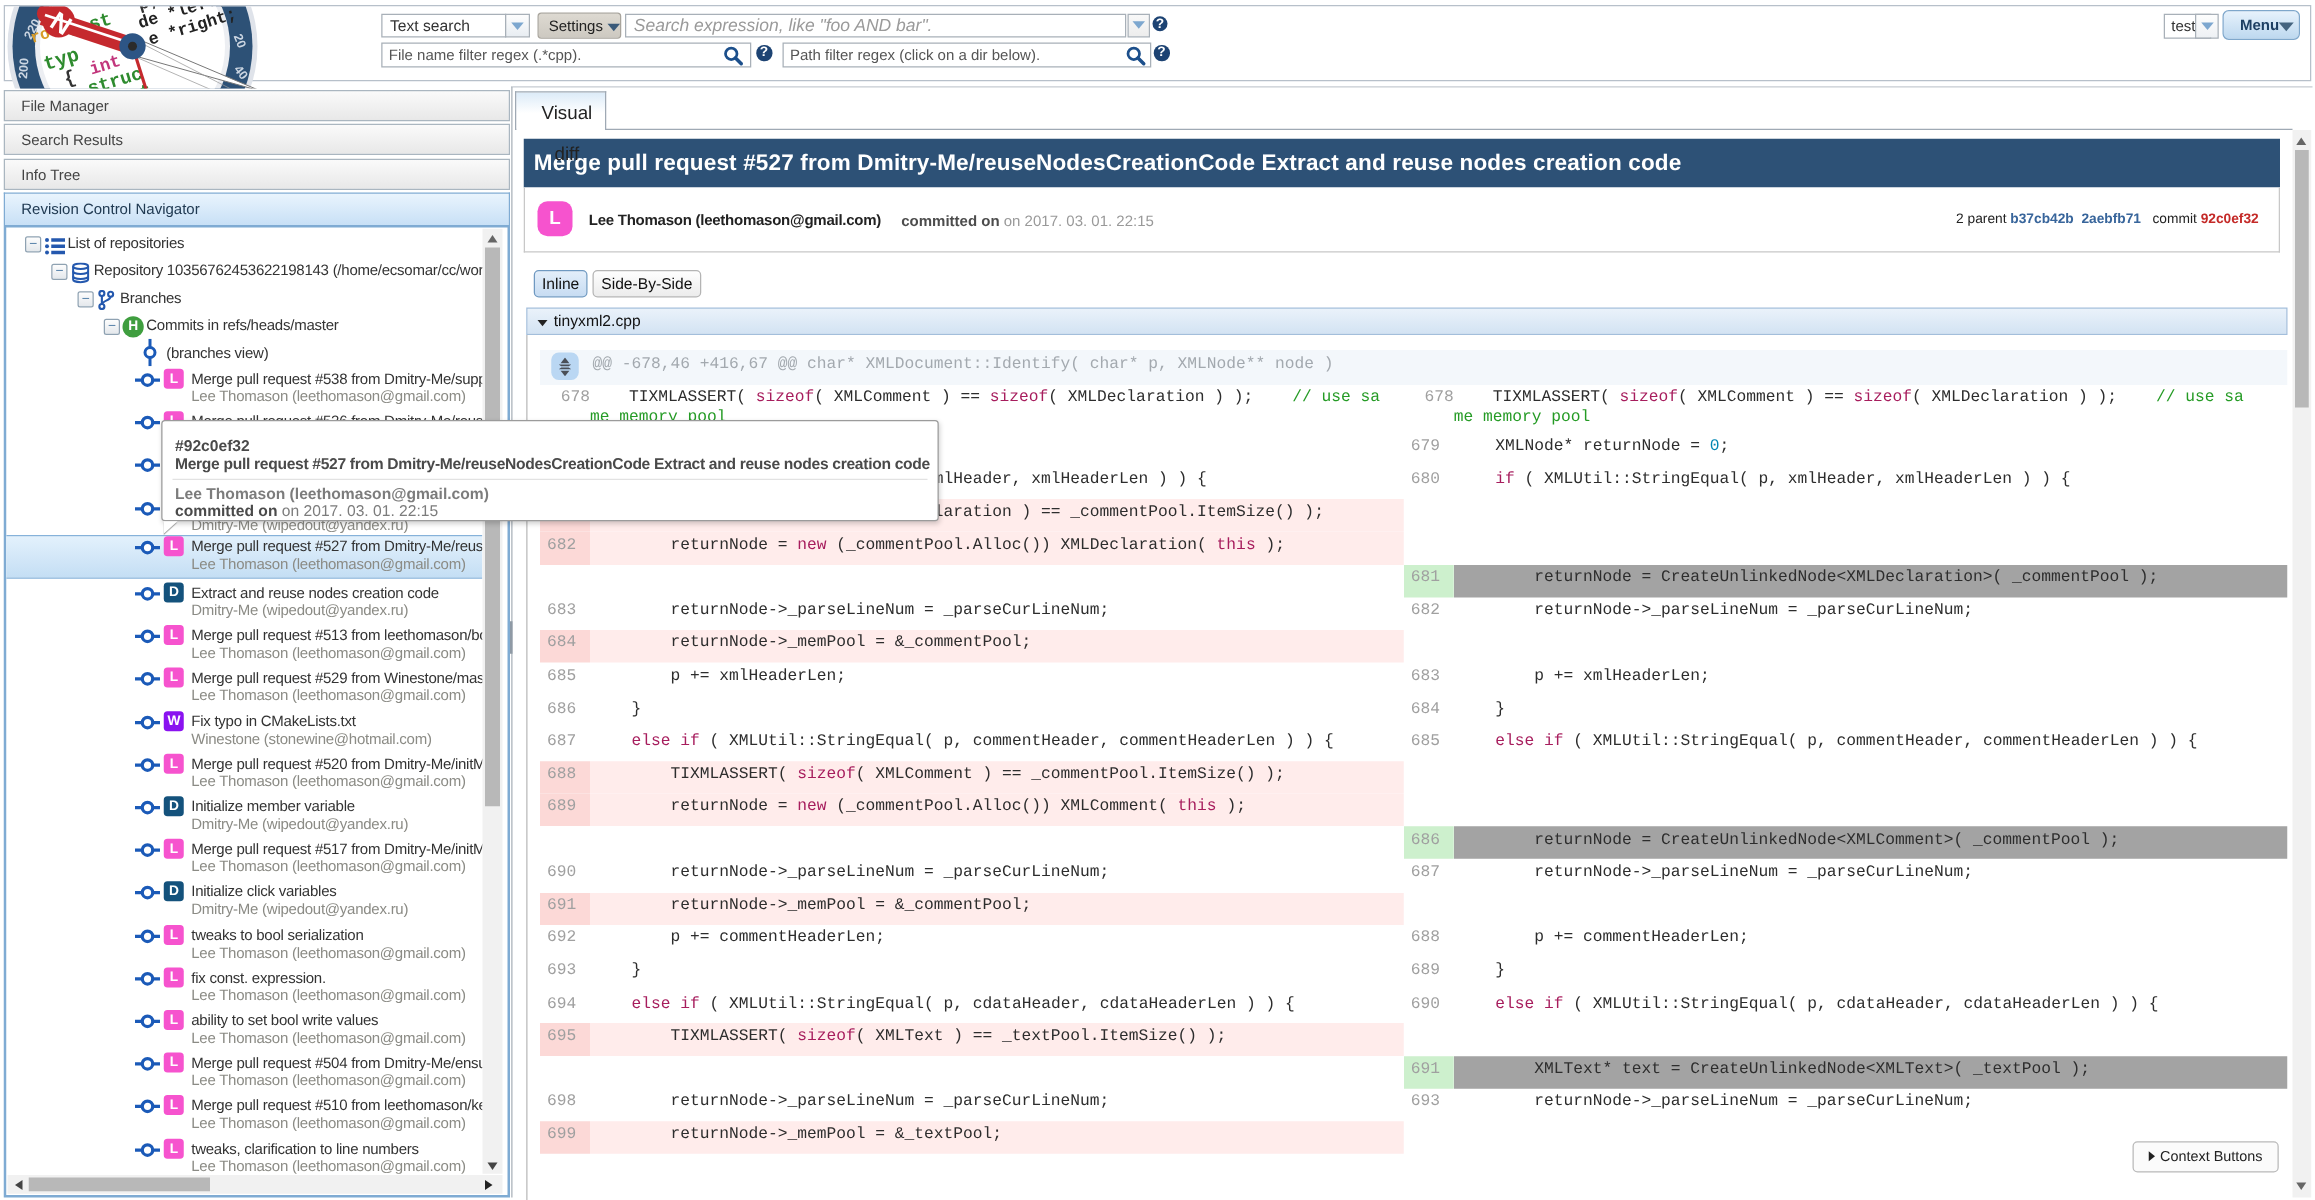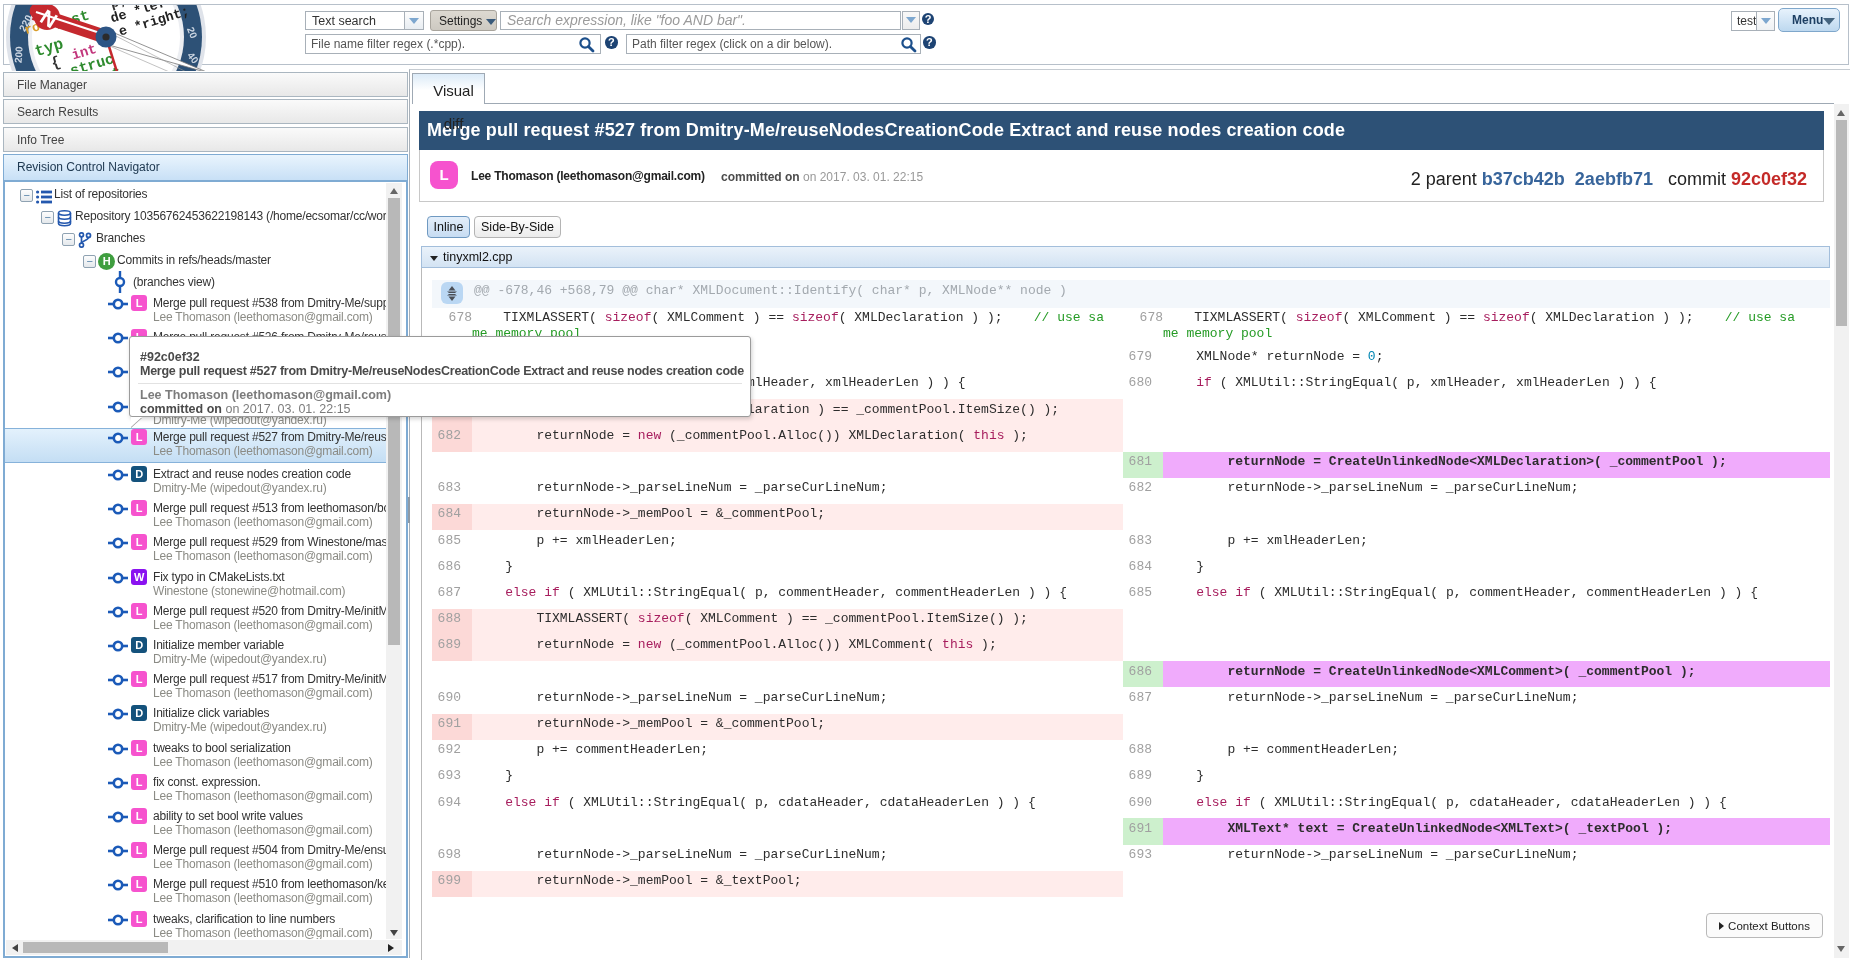--- a/index.html
+++ b/index.html
@@ -62,21 +62,21 @@
   background:#fff; overflow:hidden; }
 #dtable { border-collapse:collapse; table-layout:fixed; width:1398px; margin-left:10px; margin-top:12px;
   font-family:"Liberation Mono", monospace; font-size:13px; }
 #dtable td { padding:2.5px 0 7.5px 0; line-height:16.2px; vertical-align:top; overflow:hidden; }
 #dtable tr.dbl td { padding:2.5px 0 5.5px 0; line-height:15.5px; }
 #dtable td.g { width:40px; color:#a0a0a0; text-align:right; padding-right:11px; }
 #dtable td.c { white-space:pre; color:#2d2d2d; padding-left:2px; }
 .gd { background:#fcd9d7; }
 .cd { background:#ffeceb; }
 .ga { background:#cdf0cd; }
-.ca { background:#f0abfc;font-weight:bold; }
+.ca { background:#a3a3a3; }
 .kw { color:#a71d5d; }
 .cm { color:#259b25; }
 .nu { color:#0086b3; }
 #hunk { background:#f3f7fb; color:#a3a9af; }
 .ctxbtn { left:1706px; top:913px; width:117px; height:25px; background:#fbfbfb; border:1px solid #b9b9b9;
   font-size:11.5px; color:#222; text-align:center; line-height:24px; z-index:5; }
 
 
 #tip { left:129px; top:336px; width:622px; height:81px; background:#fff; border:1px solid #9b9b9b;
   border-radius:3px; box-shadow:1px 2px 4px rgba(0,0,0,.18); z-index:30; font-size:12.5px; }
@@ -417,37 +417,37 @@
 </div>
 
 <div class="abs" id="tab">Visual diff</div>
 <div class="abs" id="tabline"></div>
 <div class="abs" id="bluebar">Merge pull request #527 from Dmitry-Me/reuseNodesCreationCode Extract and reuse nodes creation code</div>
 <div class="abs" id="cbox">
   <span class="av2">L</span>
   <span style="position:absolute;left:51px;top:19px;font-size:12px;font-weight:bold;color:#222;letter-spacing:-0.2px">Lee Thomason (leethomason@gmail.com)</span>
   <span style="position:absolute;left:301px;top:20px;font-size:12px;font-weight:bold;color:#4c4c4c">committed on</span>
   <span style="position:absolute;left:383px;top:20px;font-size:12px;color:#999">on 2017. 03. 01. 22:15</span>
-  <span style="position:absolute;right:16px;top:19px;font-size:18px;color:#222">2 parent <b style="color:#38659b">b37cb42b</b>&nbsp;&nbsp;<b style="color:#38659b">2aebfb71</b>&nbsp;&nbsp;&nbsp;commit <b style="color:#c42a28">92c0ef32</b></span>
+  <span style="position:absolute;right:16px;top:19px;font-size:11px;color:#222">2 parent <b style="color:#38659b">b37cb42b</b>&nbsp;&nbsp;<b style="color:#38659b">2aebfb71</b>&nbsp;&nbsp;&nbsp;commit <b style="color:#c42a28">92c0ef32</b></span>
 </div>
 <div class="btn abs" id="binline">Inline</div>
 <div class="btn abs" id="bsbs">Side-By-Side</div>
 
 <div class="abs" id="filebar"><span style="display:inline-block;width:0;height:0;border-left:4px solid transparent;border-right:4px solid transparent;border-top:5px solid #222;margin-right:5px"></span>tinyxml2.cpp</div>
 <div class="abs" id="diffbody">
 <table id="dtable">
 <tbody>
         <tr id="hunk">
           <td class="g" style="padding:2px 0;text-align:left"><span style="display:inline-block;background:#bad7f3;border-radius:6px;width:22px;height:22px;text-align:center;padding-top:3.5px;margin-left:9px;box-sizing:border-box"><svg width="14" height="15" viewBox="0 0 14 15">
                 <polygon points="7,0 10.5,4.5 3.5,4.5" fill="#4a4f57"></polygon>
                 <polygon points="7,15 10.5,10.5 3.5,10.5" fill="#4a4f57"></polygon>
                 <polygon points="2,5.6 12,5.6 10,7 4,7" fill="#4a4f57"></polygon>
                 <polygon points="2,9.4 12,9.4 10,8 4,8" fill="#4a4f57"></polygon>
               </svg></span></td>
-<td colspan="3" style="padding-left:2px">@@ -678,46 +568,79 @@ char* XMLDocument::Identify( char* p, XMLNode** node )</td>
+<td colspan="3" style="padding-left:2px">@@ -678,46 +416,67 @@ char* XMLDocument::Identify( char* p, XMLNode** node )</td>
         </tr>
 </tbody>
       <colgroup>
         <col style="width:40px">
         <col style="width:651px">
         <col style="width:40px">
         <col style="width:667px">
       </colgroup>
 <tbody>
         <tr class="dbl">
@@ -558,20 +558,26 @@
           <td class="g ">689</td>
           <td class="c ">    }</td>
         </tr>
 <tr>
           <td class="g ">694</td>
           <td class="c ">    <span class="kw">else</span> <span class="kw">if</span> ( XMLUtil::StringEqual( p, cdataHeader, cdataHeaderLen ) ) {</td>
           <td class="g ">690</td>
           <td class="c ">    <span class="kw">else</span> <span class="kw">if</span> ( XMLUtil::StringEqual( p, cdataHeader, cdataHeaderLen ) ) {</td>
         </tr>
 <tr>
+          <td class="g gd">695</td>
+          <td class="c cd">        TIXMLASSERT( <span class="kw">sizeof</span>( XMLText ) == _textPool.ItemSize() );</td>
+          <td class="g "></td>
+          <td class="c "></td>
+        </tr>
+<tr>
           <td class="g "></td>
           <td class="c "></td>
           <td class="g ga">691</td>
           <td class="c ca">        XMLText* text = CreateUnlinkedNode&lt;XMLText&gt;( _textPool );</td>
         </tr>
 <tr>
           <td class="g ">698</td>
           <td class="c ">        returnNode-&gt;_parseLineNum = _parseCurLineNum;</td>
           <td class="g ">693</td>
           <td class="c ">        returnNode-&gt;_parseLineNum = _parseCurLineNum;</td>

